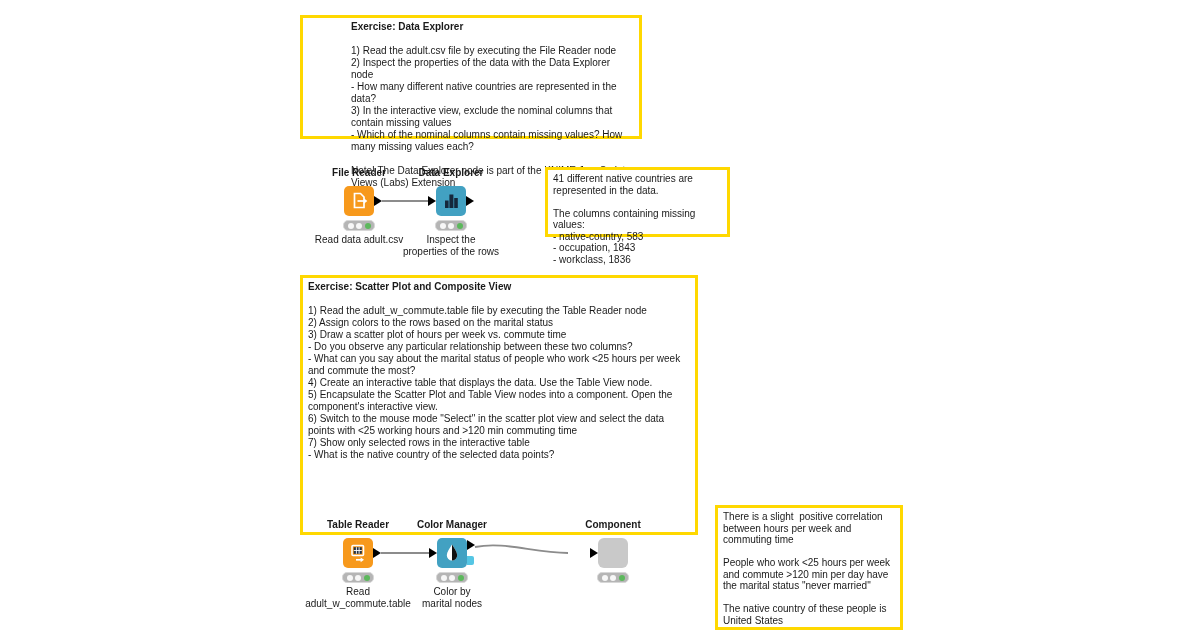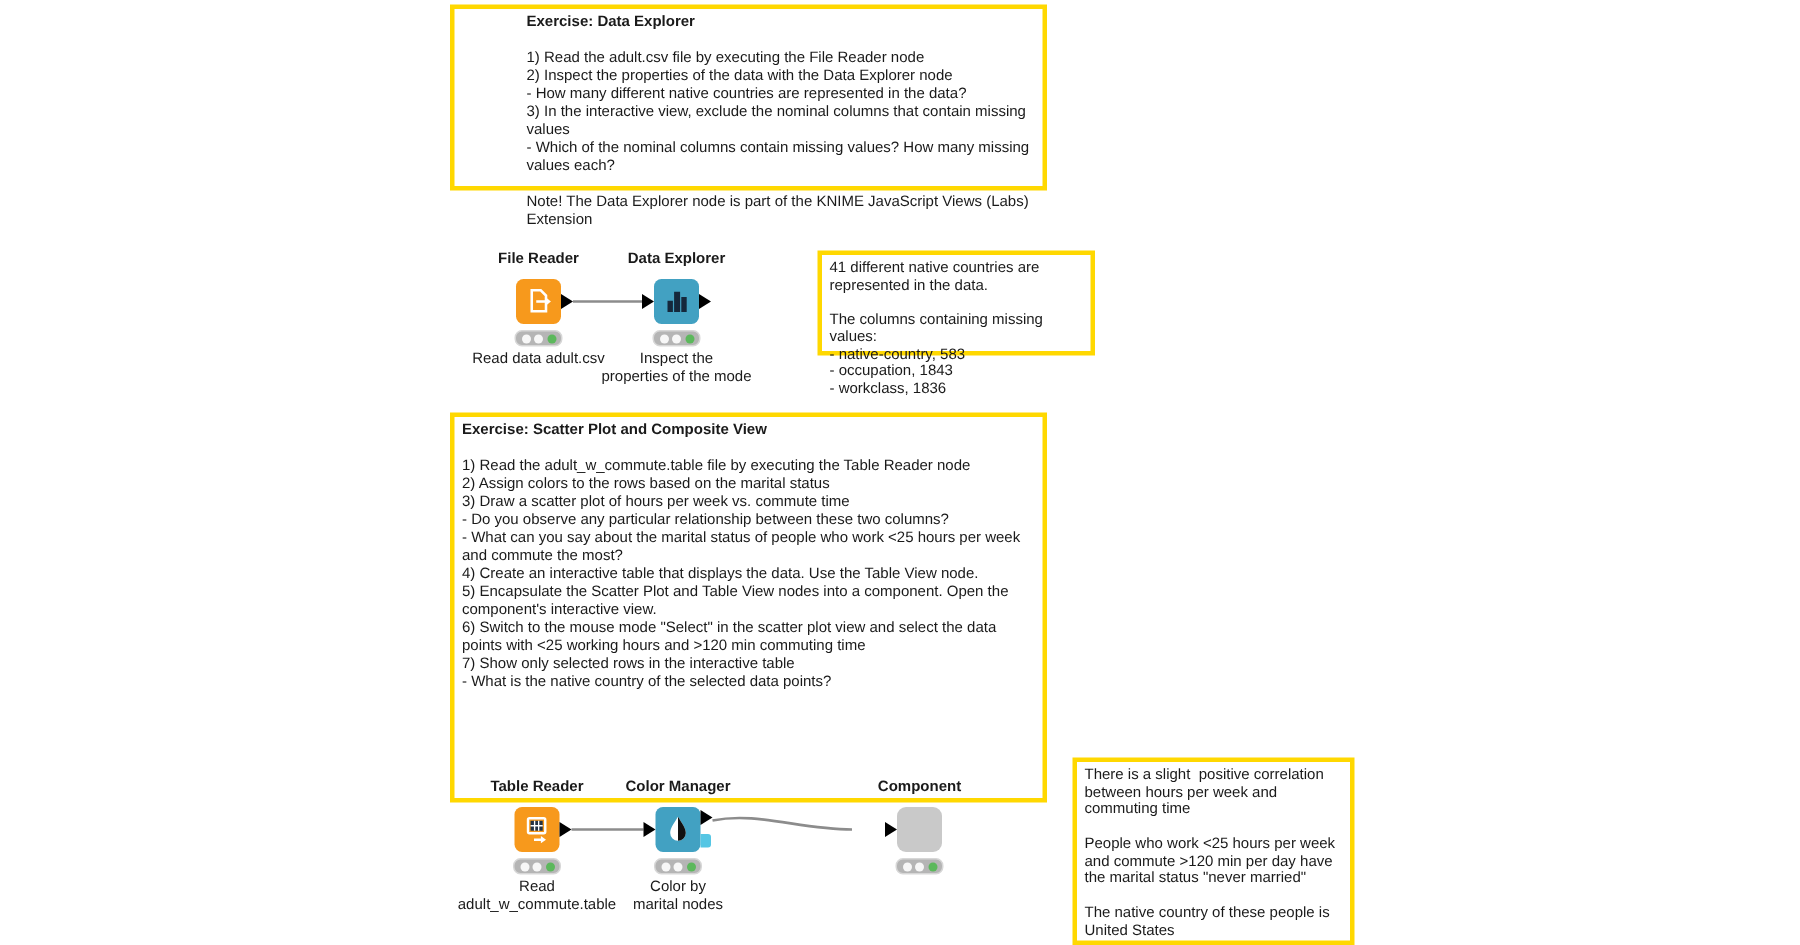--- a/index.html
+++ b/index.html
@@ -62,21 +62,21 @@
 <body>
 
 <div class="canvas">
 
   <svg class="wires">
     <line x1="382" y1="201" x2="428" y2="201"></line>
     <line x1="381" y1="553" x2="429" y2="553"></line>
     <path d="M475,547 C505,541 533,553 568,553"></path>
   </svg>
 
-  <div class="annotation" style="left:300px;top:3px;width:398px;height:124px;padding-left:48px;">
+  <div class="annotation" style="left:300px;top:15px;width:342px;height:124px;padding-left:48px;">
     <div class="ann-title">Exercise: Data Explorer</div>
     <div class="ann-body">1) Read the adult.csv file by executing the File Reader node
 2) Inspect the properties of the data with the Data Explorer node
 - How many different native countries are represented in the data?
 3) In the interactive view, exclude the nominal columns that contain missing values
 - Which of the nominal columns contain missing values? How many missing values each?
 
 Note! The Data Explorer node is part of the KNIME JavaScript Views (Labs) Extension</div>
   </div>
 
@@ -139,21 +139,21 @@
       </svg>
       <span class="port in"></span>
       <span class="port out"></span>
     </div>
     <div class="traffic-light">
         <i></i>
         <i></i>
         <i class="on"></i>
       </div>
     <div class="node-label">Inspect the
-properties of the mode</div>
+properties of the rows</div>
   </div>
 
   <div class="node-group" style="left:288px;top:518px;">
     <div class="node-title">Table Reader</div>
     <div class="node-box orange">
       <svg viewBox="0 0 30 30">
         <rect x="9" y="7.5" width="11.5" height="10" rx="1" fill="none" stroke="#ffffff" stroke-width="1.6"></rect>
         <rect x="10.7" y="9.2" width="8.1" height="6.6" fill="#233245"></rect>
         <path d="M13.4 9.2 v6.6 M16.1 9.2 v6.6 M10.7 12.5 h8.1" stroke="#ffffff" stroke-width="0.9"></path>
         <path d="M13 21.8 h6" stroke="#ffffff" stroke-width="1.7"></path>

